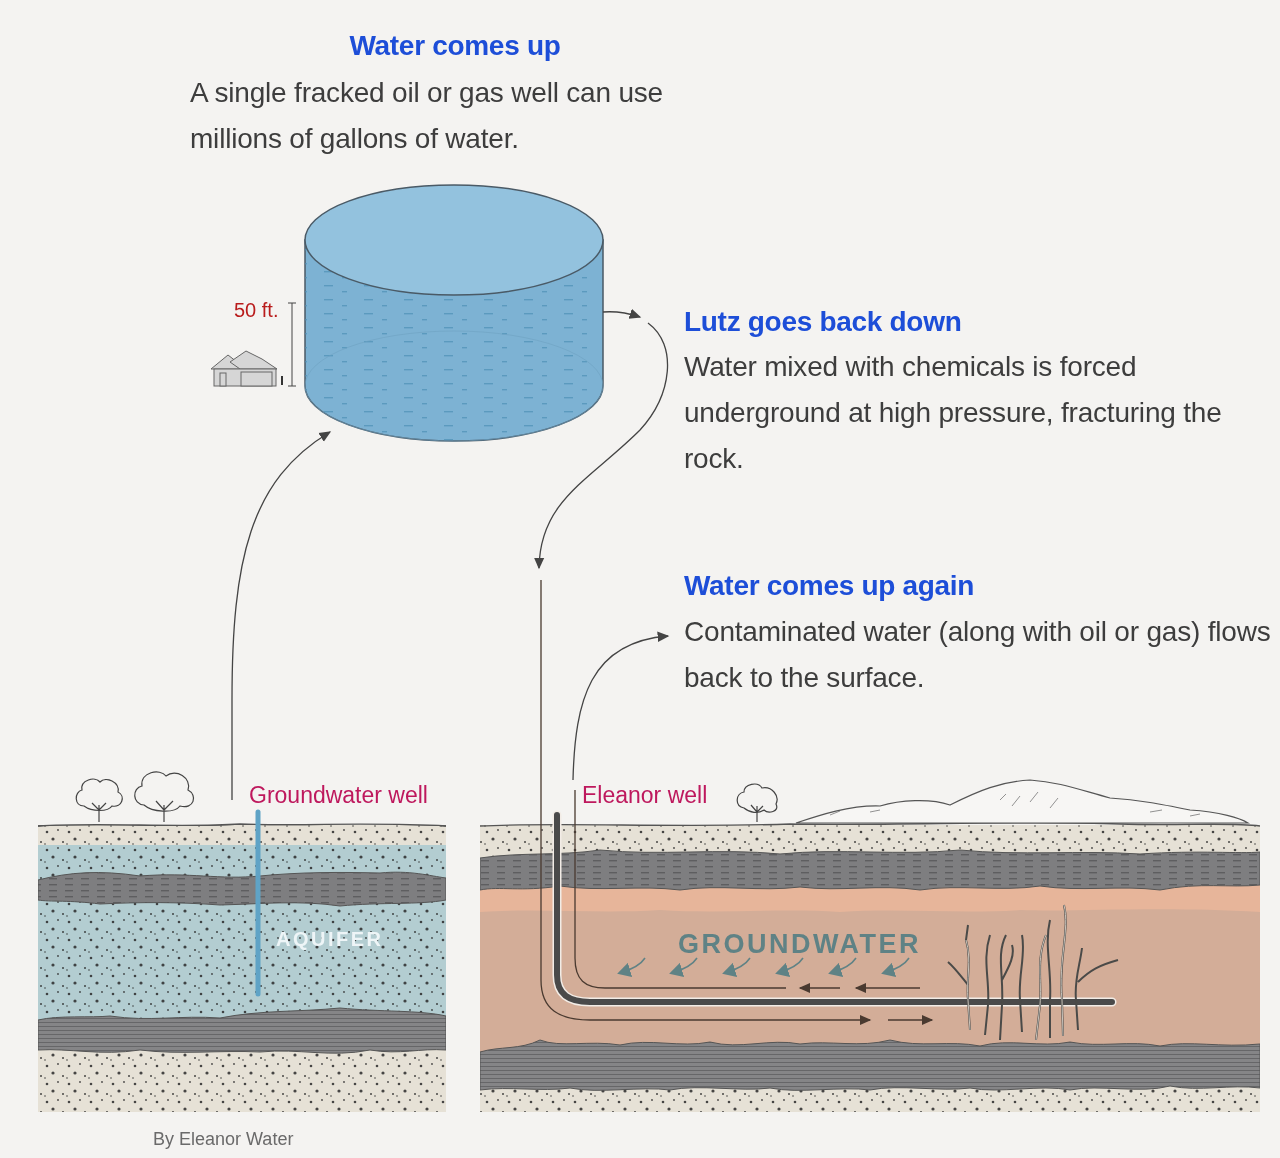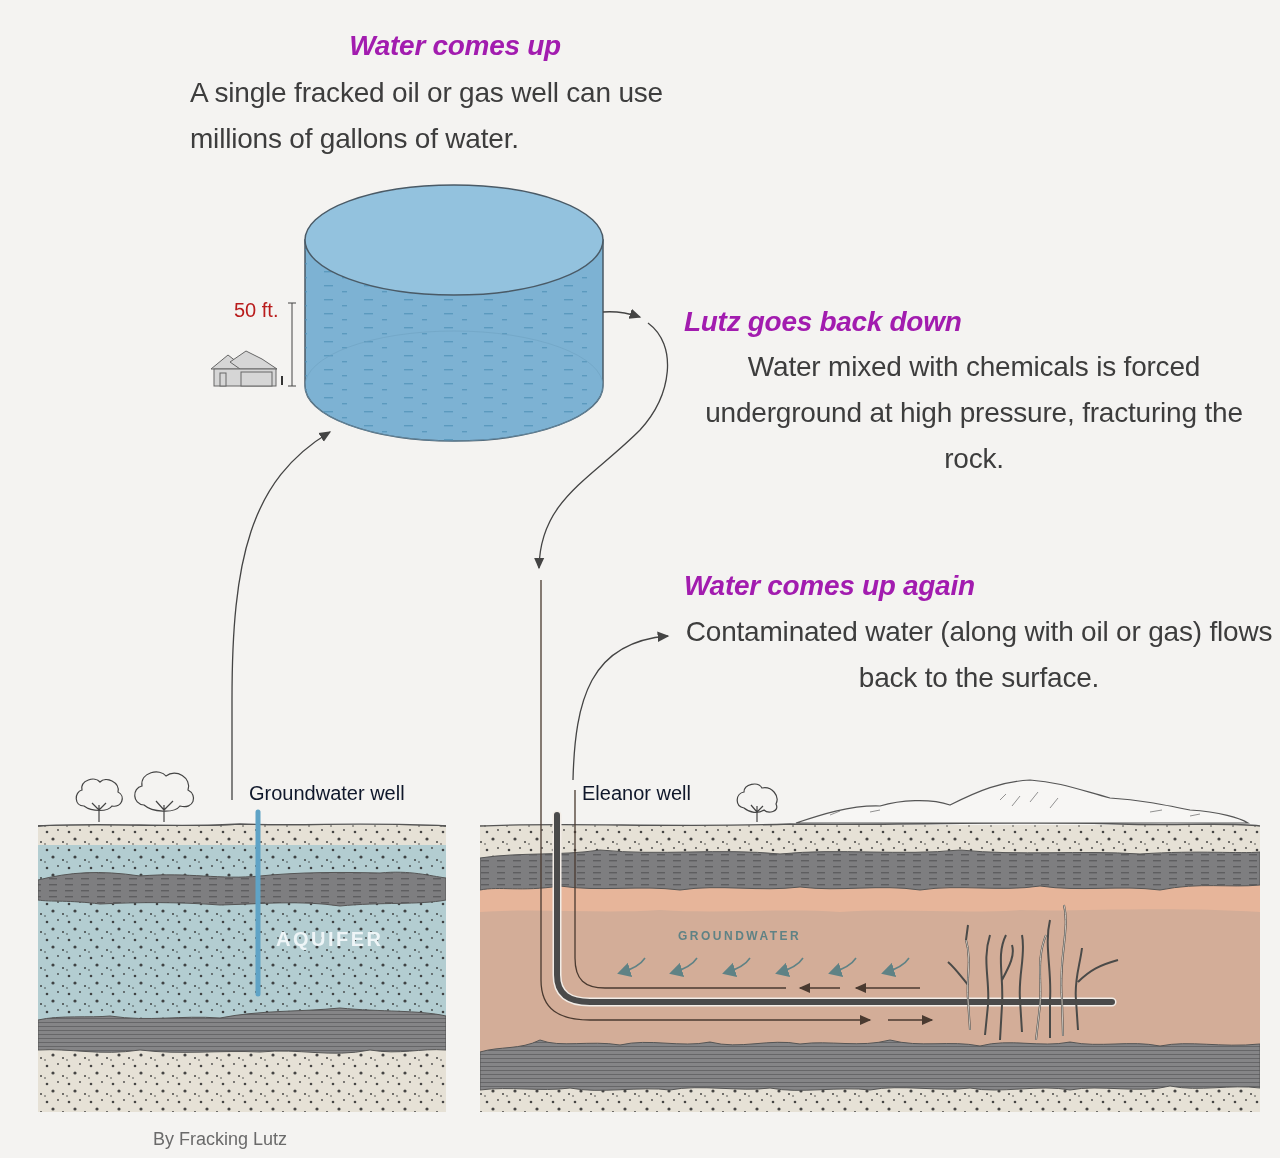--- a/index.html
+++ b/index.html
@@ -1,31 +1,31 @@
 <!DOCTYPE html>
 <html><head>
 <meta charset="utf-8">
 <style>
   html,body{margin:0;padding:0;background:#f4f3f1;}
   body{width:1280px;height:1158px;position:relative;overflow:hidden;font-family:"Liberation Sans",sans-serif;color:#333;}
   .abs{position:absolute;}
-  .title{font-weight:bold;font-size:28px;color:#a21caf;letter-spacing:-0.3px;font-style:italic;}
-  .body-text{font-size:28px;color:#3d3d3d;line-height:46px;letter-spacing:-0.2px;text-align:center;}
+  .title{font-weight:bold;font-size:28px;color:#1d4ed8;letter-spacing:-0.3px;}
+  .body-text{font-size:28px;color:#3d3d3d;line-height:46px;letter-spacing:-0.2px;}
   #head1{left:190px;top:30px;width:530px;text-align:center;}
   #desc1{left:190px;top:70px;width:530px;text-align:left;}
   #head2{left:684px;top:306px;}
   #desc2{left:684px;top:344px;width:580px;}
   #head3{left:684px;top:570px;}
   #desc3{left:684px;top:609px;width:590px;}
-  .label{font-size:20px;color:#0f172a;}
+  .label{font-size:23px;color:#be185d;}
   #lbl-gw{left:249px;top:782px;}
   #lbl-fw{left:582px;top:782px;}
   #lbl-50{left:234px;top:299px;font-size:20px;color:#b91c1c;}
   #lbl-aq{left:276px;top:928px;font-size:20px;font-weight:bold;color:#eef5f7;letter-spacing:2.5px;}
-  #lbl-gwater{left:678px;top:929px;font-size:12px;font-weight:bold;color:#5f8285;letter-spacing:2.5px;}
+  #lbl-gwater{left:678px;top:929px;font-size:27px;font-weight:bold;color:#5f8285;letter-spacing:2.5px;}
   #byline{left:153px;top:1129px;font-size:18px;color:#6a6a6a;}
   svg{position:absolute;left:0;top:0;}
 </style>
 </head>
 <body>
 
 <svg width="1280" height="1158" viewBox="0 0 1280 1158">
   <defs>
     <pattern id="dots" width="22" height="18" patternUnits="userSpaceOnUse">
       <circle cx="3" cy="4" r="1.3" fill="#2a2a2a"></circle>
@@ -191,13 +191,13 @@
 <div id="desc2" class="abs body-text">Water mixed with chemicals is forced underground at high pressure, fracturing the rock.</div>
 
 <div id="head3" class="abs title">Water comes up again</div>
 <div id="desc3" class="abs body-text">Contaminated water (along with oil or gas) flows back to the surface.</div>
 
 <div id="lbl-50" class="abs">50 ft.</div>
 <div id="lbl-gw" class="abs label">Groundwater well</div>
 <div id="lbl-fw" class="abs label">Eleanor well</div>
 <div id="lbl-aq" class="abs">AQUIFER</div>
 <div id="lbl-gwater" class="abs">GROUNDWATER</div>
-<div id="byline" class="abs">By Fracking Lutz</div>
+<div id="byline" class="abs">By Eleanor Water</div>
 
 </body></html>

